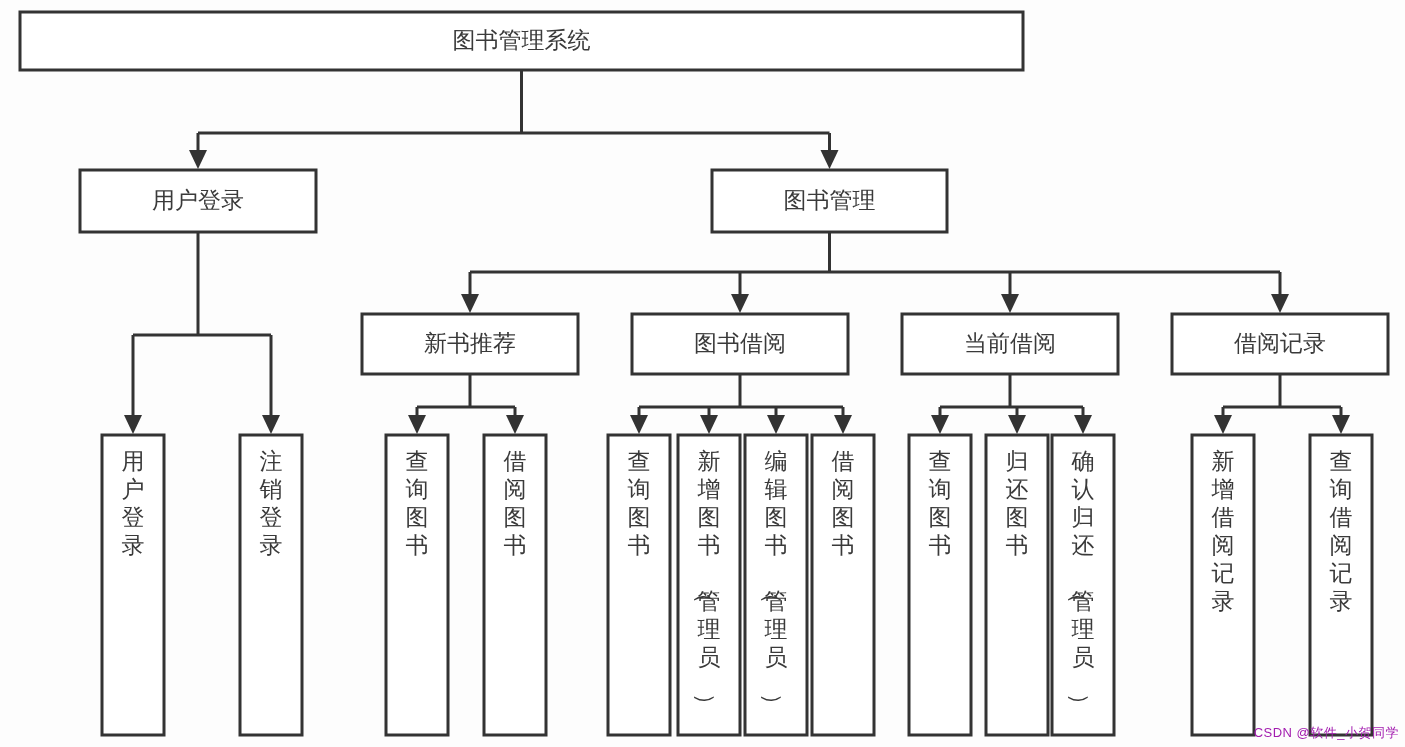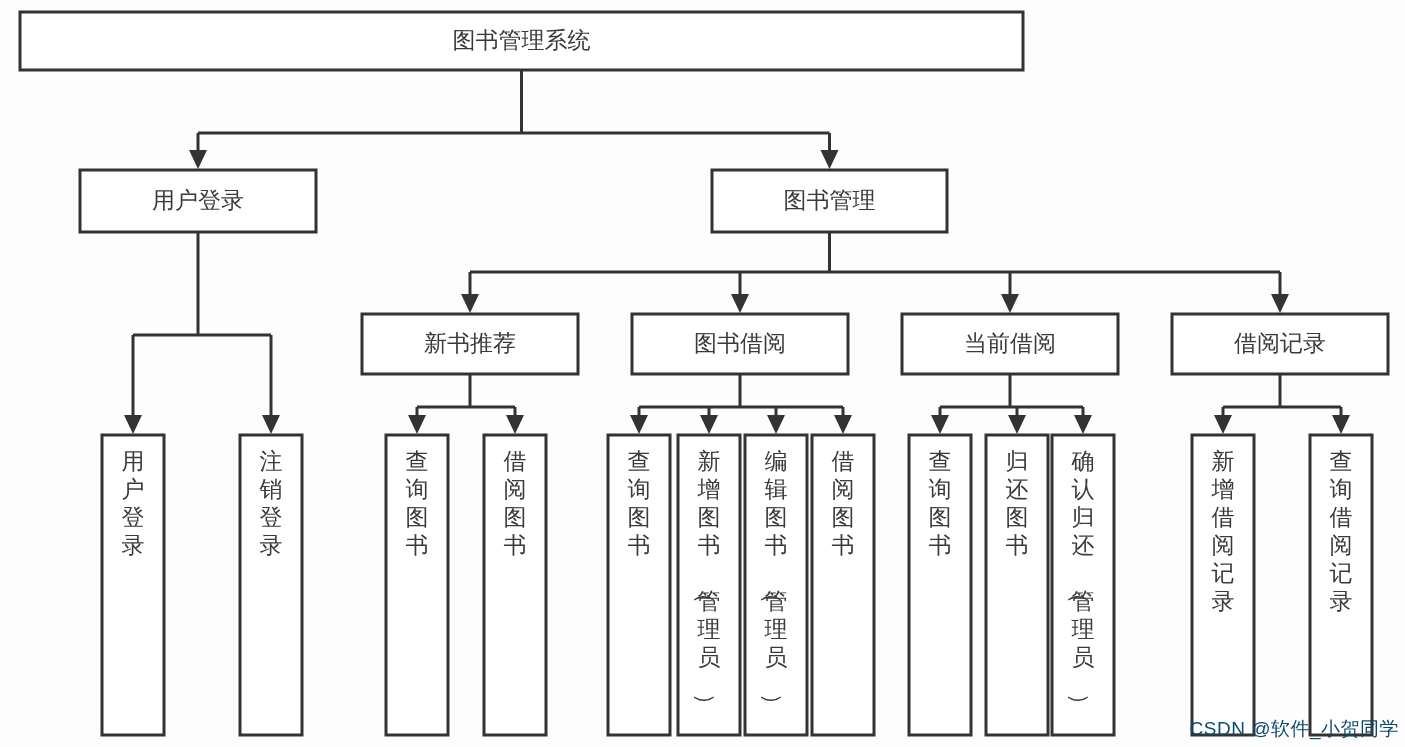--- a/index.html
+++ b/index.html
@@ -52,22 +52,22 @@
     fill: #3a3a3a;
     font-family: "Liberation Sans", "DejaVu Sans", sans-serif;
     font-size: 23px;
     text-anchor: middle;
   }
   .watermark {
     position: absolute;
     right: 6px;
     bottom: 5px;
     font-family: "Liberation Sans", "DejaVu Sans", sans-serif;
-    font-size: 19px;
-    color: #0c4a6e;
+    font-size: 13px;
+    color: #a21caf;
     letter-spacing: 0.5px;
     white-space: nowrap;
     user-select: none;
   }
 </style>
 </head>
 <body>
 
 <div id="diagram-root">
 

